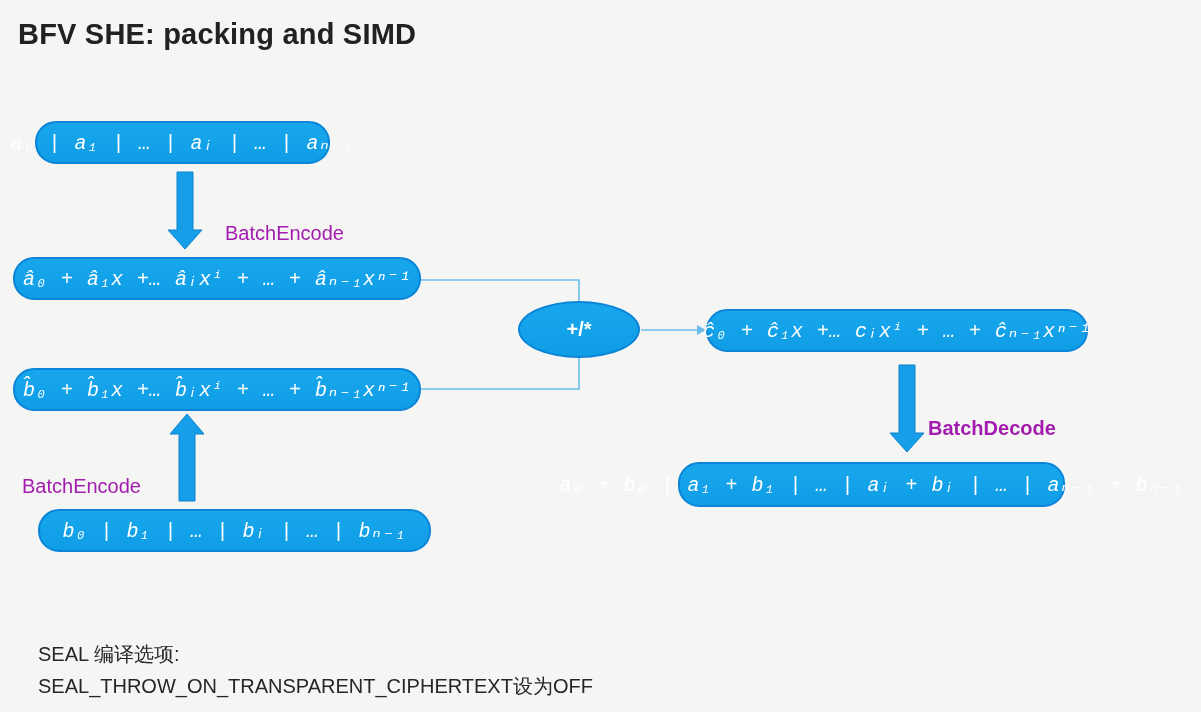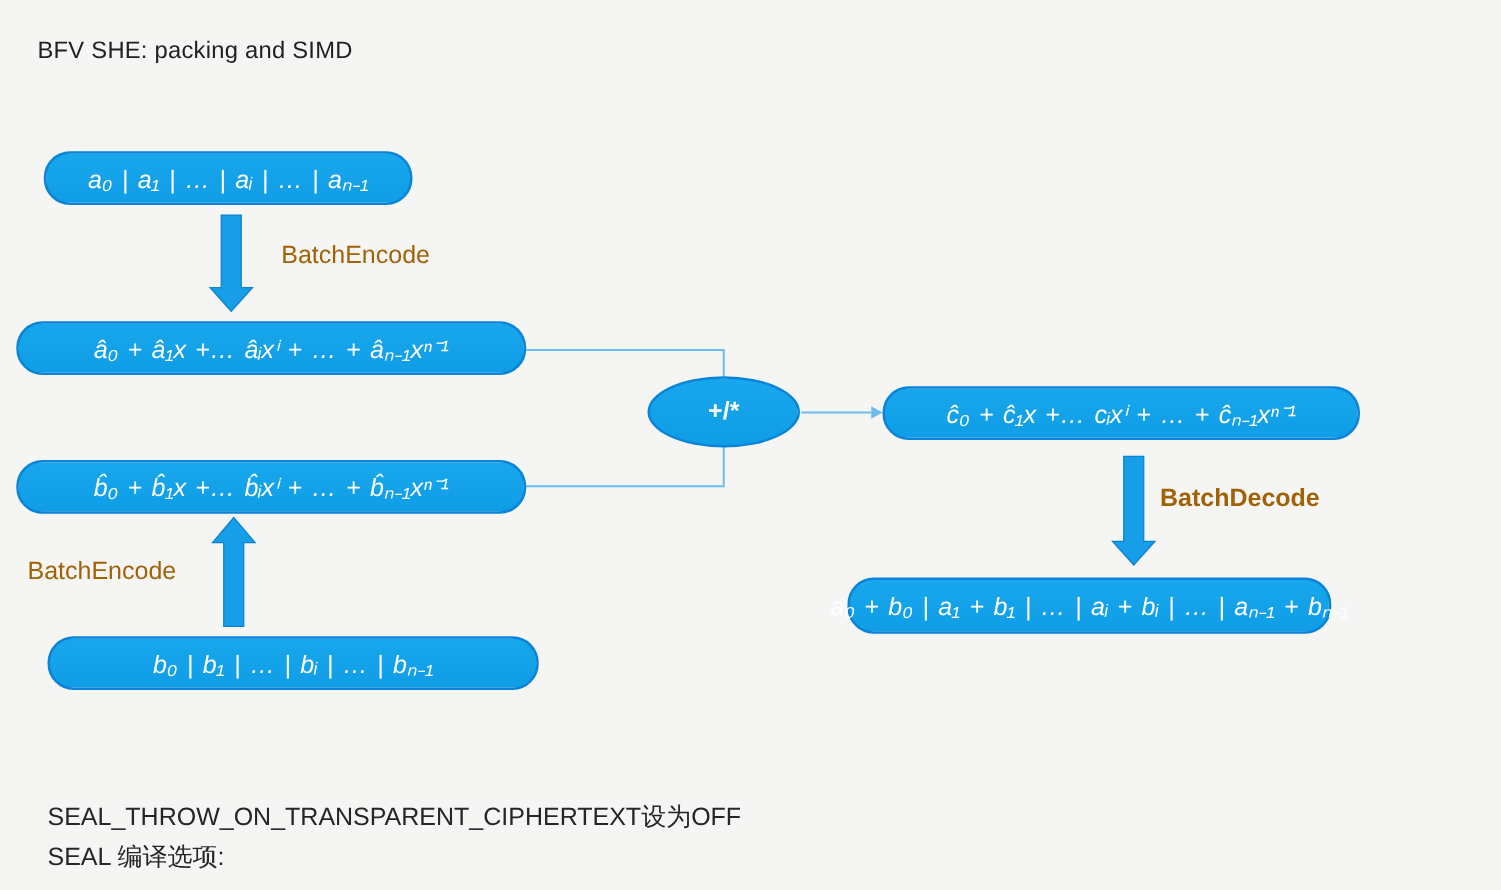--- a/index.html
+++ b/index.html
@@ -12,42 +12,42 @@
     position: relative;
     width: 1201px;
     height: 712px;
     background: #f5f5f4;
     overflow: hidden;
   }
   .slide-title {
     position: absolute;
     left: 14px;
     top: 14px;
-    margin: 16px;
-    font-size: 19px;
-    font-weight: 400;
+    margin: 4px;
+    font-size: 29px;
+    font-weight: 700;
     color: #212121;
     letter-spacing: 0.2px;
   }
   .connector-layer {
     position: absolute;
     left: 0;
     top: 0;
     z-index: 1;
     pointer-events: none;
   }
   .mathbox {
     position: absolute;
     z-index: 2;
     box-sizing: border-box;
     background: linear-gradient(180deg, #18a6ec 0%, #0f9de6 100%);
     border: 2px solid #0a84d8;
     border-radius: 21px;
     color: #ffffff;
-    font-family: Liberation Sans, sans-serif;
+    font-family: Liberation Mono, monospace;
     font-style: italic;
     font-size: 20px;
     display: flex;
     align-items: center;
     justify-content: center;
     white-space: nowrap;
     word-spacing: 2px;
   }
   .op-ellipse {
     position: absolute;
@@ -59,23 +59,24 @@
     color: #ffffff;
     font-size: 20px;
     font-weight: 700;
     display: flex;
     align-items: center;
     justify-content: center;
   }
   .step-label {
     position: absolute;
     z-index: 2;
-    color: #a16207;
+    color: #a21caf;
     font-size: 20px;
     white-space: nowrap;
+    margin-top: 29px;
   }
   .footnote {
     position: absolute;
     left: 38px;
     top: 638px;
     z-index: 2;
     color: #262626;
     font-size: 20px;
     line-height: 1.6;
   }
@@ -117,17 +118,17 @@
 
   <div class="step-label" style="left:928px; top:388px;font-weight:bold;">BatchDecode</div>
 
   <div class="mathbox" style="left:678px; top:462px; width:387px; height:45px; font-size:20px;">a₀ + b₀ | a₁ + b₁ | … | aᵢ + bᵢ | … | aₙ₋₁ + bₙ₋₁</div>
 
   <div class="step-label" style="left:22px; top:446px;">BatchEncode</div>
 
   <div class="mathbox" style="left:38px; top:509px; width:393px; height:43px;">b₀  |  b₁ | … | bᵢ | … | bₙ₋₁</div>
 
   <div class="footnote">
+    <div>SEAL 编译选项:</div>
     <div>SEAL_THROW_ON_TRANSPARENT_CIPHERTEXT设为OFF</div>
-    <div>SEAL 编译选项:</div>
   </div>
 
 </div>
 
 </body></html>

